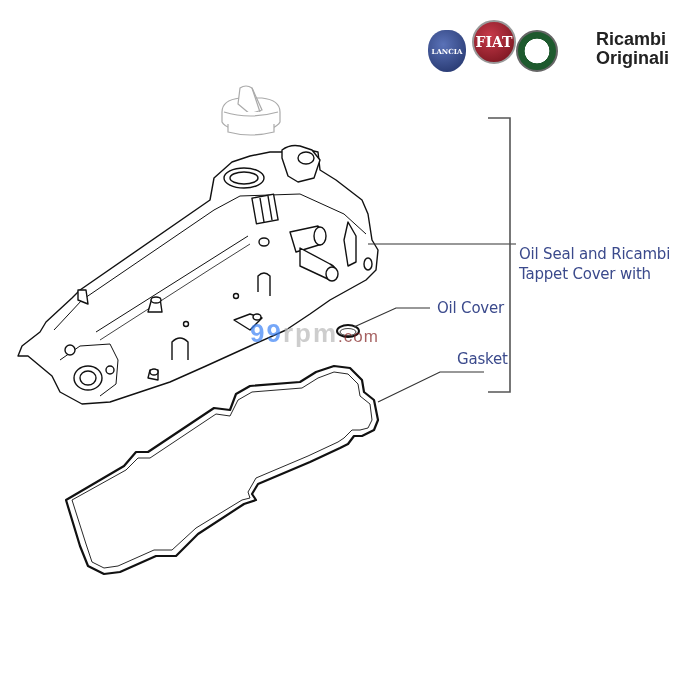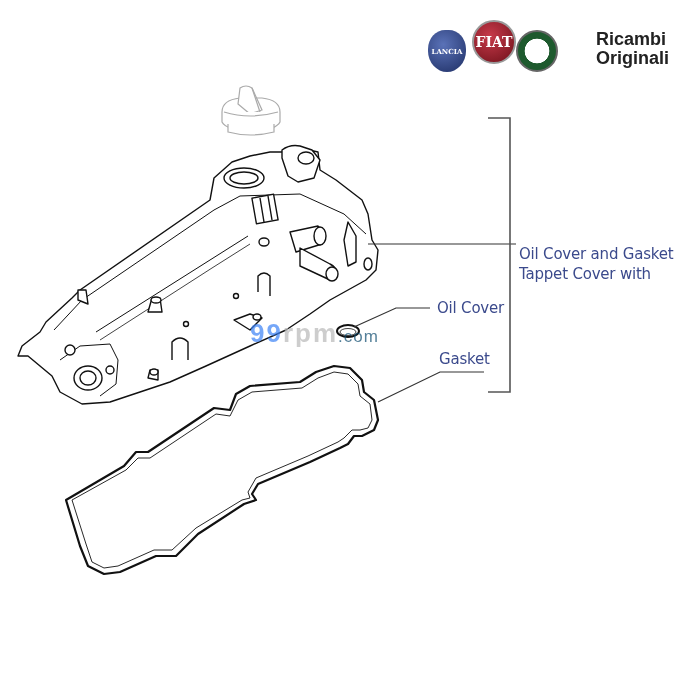--- a/index.html
+++ b/index.html
@@ -2,21 +2,21 @@
 <html><head>
   <meta charset="utf-8">
   <style>
     html, body { margin:0; padding:0; background:#ffffff; }
     body { width:679px; height:679px; position:relative; overflow:hidden; font-family:"DejaVu Sans", sans-serif; }
     .label { position:absolute; color:#3b4a8c; font-size:15px; font-family:"DejaVu Sans", sans-serif; white-space:nowrap; letter-spacing:-0.2px; }
     .brand-text { position:absolute; left:560px; top:30px; font-family:"Liberation Sans", sans-serif; font-weight:bold; font-size:18px; line-height:19px; color:#222;margin-left:36px; }
     .badge { position:absolute; border-radius:50%; display:flex; align-items:center; justify-content:center; color:#fff; font-weight:bold; font-family:"DejaVu Serif", serif; }
     .watermark { position:absolute; left:250px; top:318px; font-family:"Liberation Sans", sans-serif; font-size:26px; font-weight:bold; color:#b8b8b8; opacity:0.7; letter-spacing:2px; }
     .watermark .pre { color:#3b82f6; }
-    .watermark .dom { color:#0c4a6e; font-size:17px; font-weight:normal; letter-spacing:1px; }
+    .watermark .dom { color:#7f1d1d; font-size:17px; font-weight:normal; letter-spacing:1px; }
     svg { position:absolute; left:0; top:0; }
   </style>
 </head>
 <body>
 
 <div class="badge" style="left:428px;top:30px;width:38px;height:42px;border-radius:45% 45% 50% 50%;background:radial-gradient(circle at 40% 35%,#5a72b8,#1e2e63);font-size:7px;">
   <span>LANCIA</span>
 </div>
 <div class="badge" style="left:472px;top:20px;width:40px;height:40px;background:radial-gradient(circle at 40% 35%,#c73a4a,#6e1019);border:2px solid #999;font-size:14px;">
   <span>FIAT</span>
@@ -100,15 +100,15 @@
   </g>
 
   <polyline points="488,118 510,118 510,392 488,392" stroke="#555" stroke-width="1.6" fill="none"></polyline>
 </svg>
 
 <div class="watermark">
   <span class="pre">99</span><span>rpm</span><span class="dom">.com</span>
 </div>
 
 <div class="label" style="left:519px;top:222px;margin-top:43px;">Tappet Cover with</div>
-<div class="label" style="left:519px;top:245px;">Oil Cover and Gasket</div>
+<div class="label" style="left:519px;top:245px;">Oil Seal and Ricambi</div>
 <div class="label" style="left:437px;top:299px;">Oil Cover</div>
-<div class="label" style="left:439px;top:350px;">Gasket</div>
+<div class="label" style="left:457px;top:350px;">Gasket</div>
 
 </body></html>

